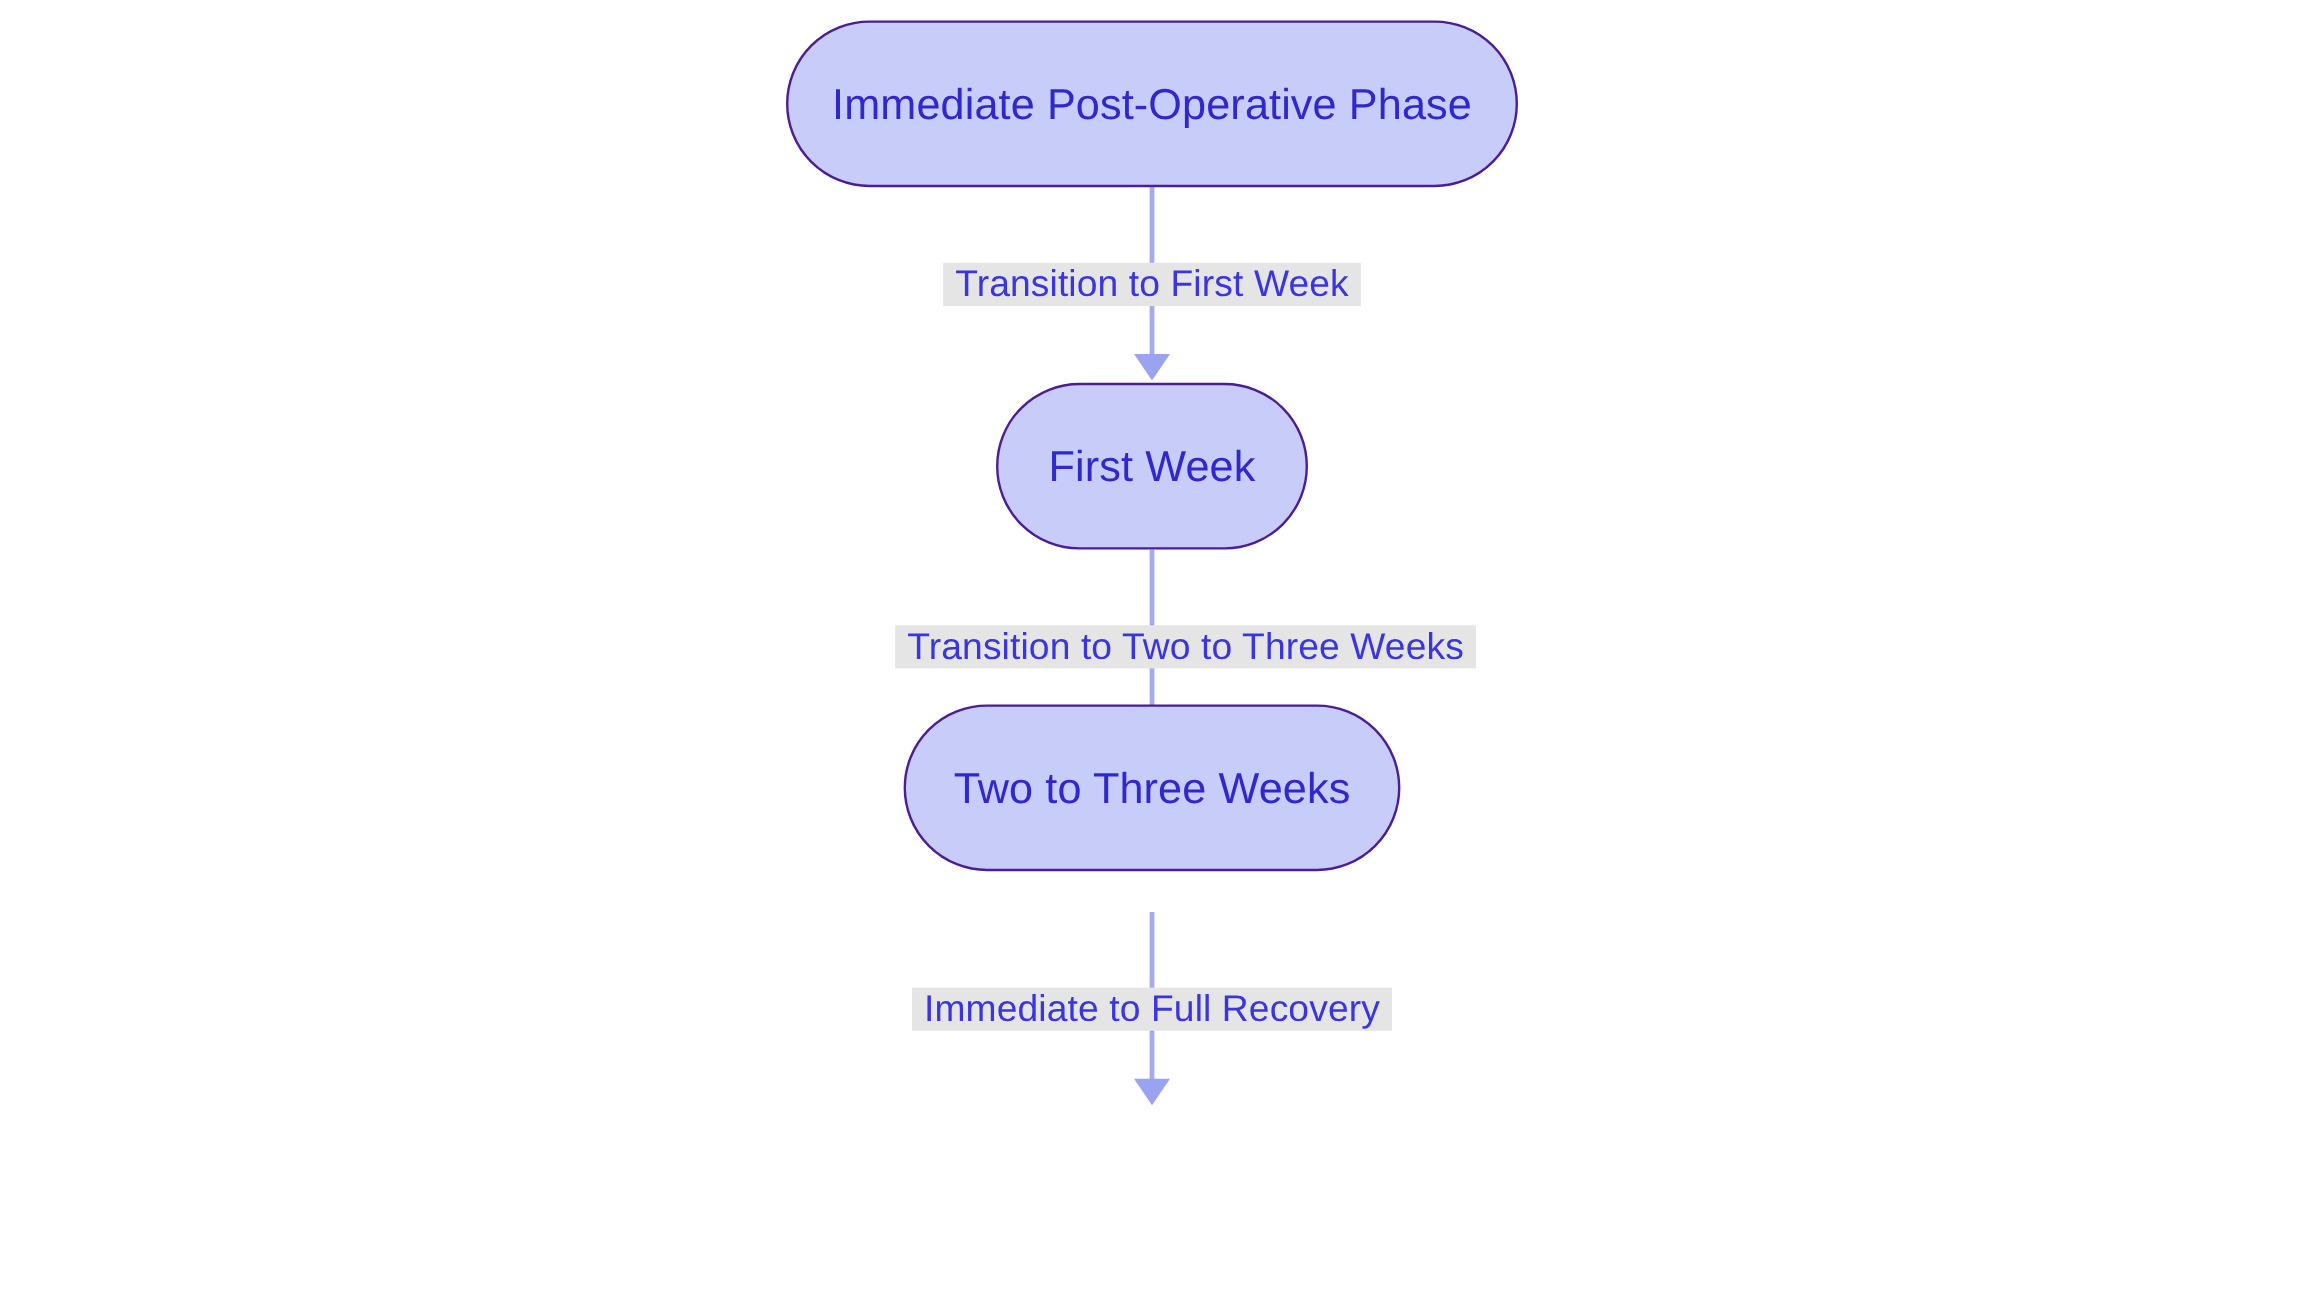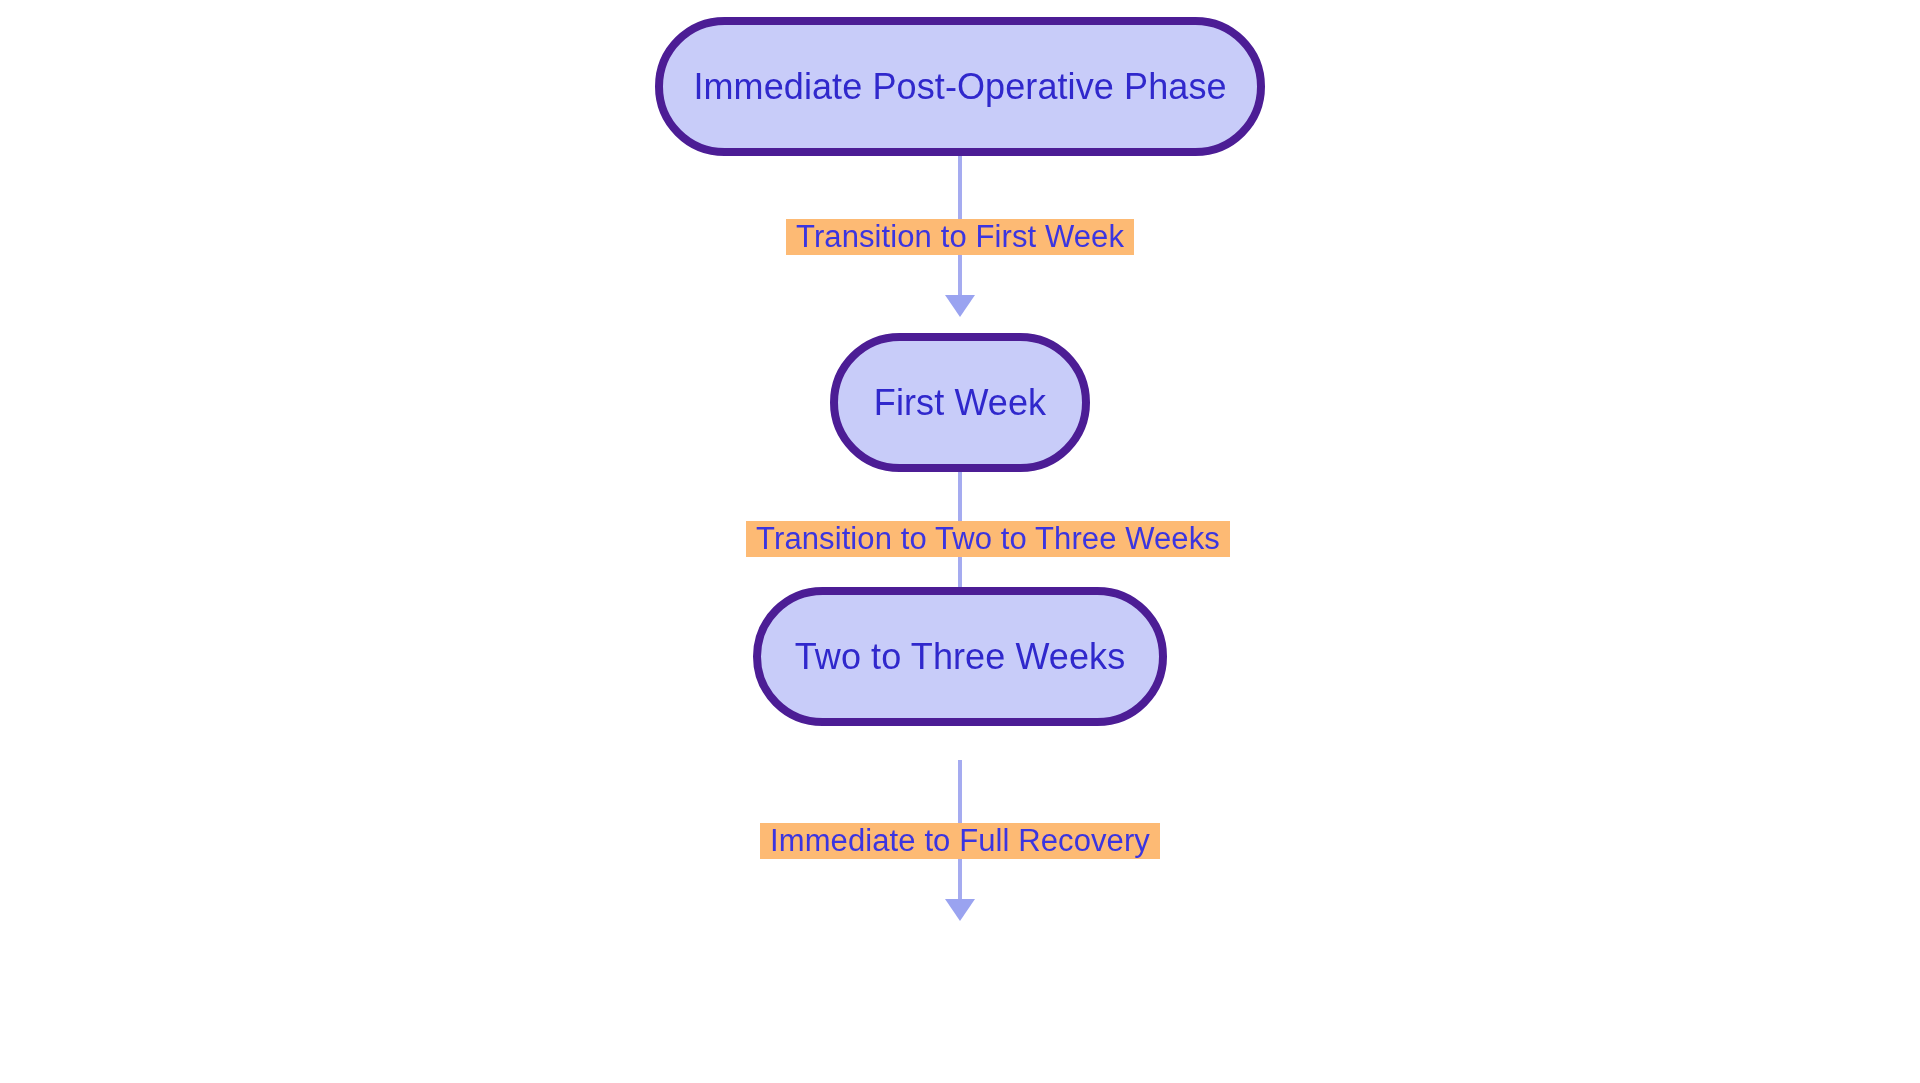--- a/index.html
+++ b/index.html
@@ -22,39 +22,39 @@
     height: 1083px;
     background: #ffffff;
   }
 
   
   .node {
     position: absolute;
     box-sizing: border-box;
     height: 139px;
     background: #c8ccf9;
-    border: 8px solid #4c1d95;
+    border: 2px solid #4c1d95;
     border-radius: 70px;
     display: flex;
     align-items: center;
     justify-content: center;
     z-index: 3;
   }
   .node-label {
     color: #3028cc;
     font-size: 36px;
     font-weight: 400;
     line-height: 1.1;
     letter-spacing: 0.1px;
     white-space: nowrap;
     text-align: center;
   }
 
   .node-0 { left: 655px;  top: 17px;   width: 610px; }
-  .node-1 { left: 830px;  top: 333px;  width: 260px; }
+  .node-1 { left: 830px;  top: 319px;  width: 260px; }
   .node-2 { left: 753px;  top: 587px;  width: 414px; }
   .node-3 { left: 808px;  top: 924px;  width: 304px; }
 
   
   .edge {
     position: absolute;
     left: 0;
     width: 1920px;
     z-index: 1;
   }
@@ -81,21 +81,21 @@
     color: #3b35e0;
     font-size: 31px;
     font-weight: 400;
     letter-spacing: 0.1px;
     white-space: nowrap;
     background: transparent;
     z-index: 2;
   }
   .edge-label span {
     display: inline-block;
-    background: #fdba74;
+    background: #e5e5e5;
     padding: 0 10px;
   }
 
   
   .edge-0 .edge-line  { top: 156px; height: 141px; }
   .edge-0 .edge-arrow { top: 295px; }
   .edge-0 .edge-label { top: 219px; }
 
   
   .edge-1 .edge-line  { top: 458px; height: 141px; }

